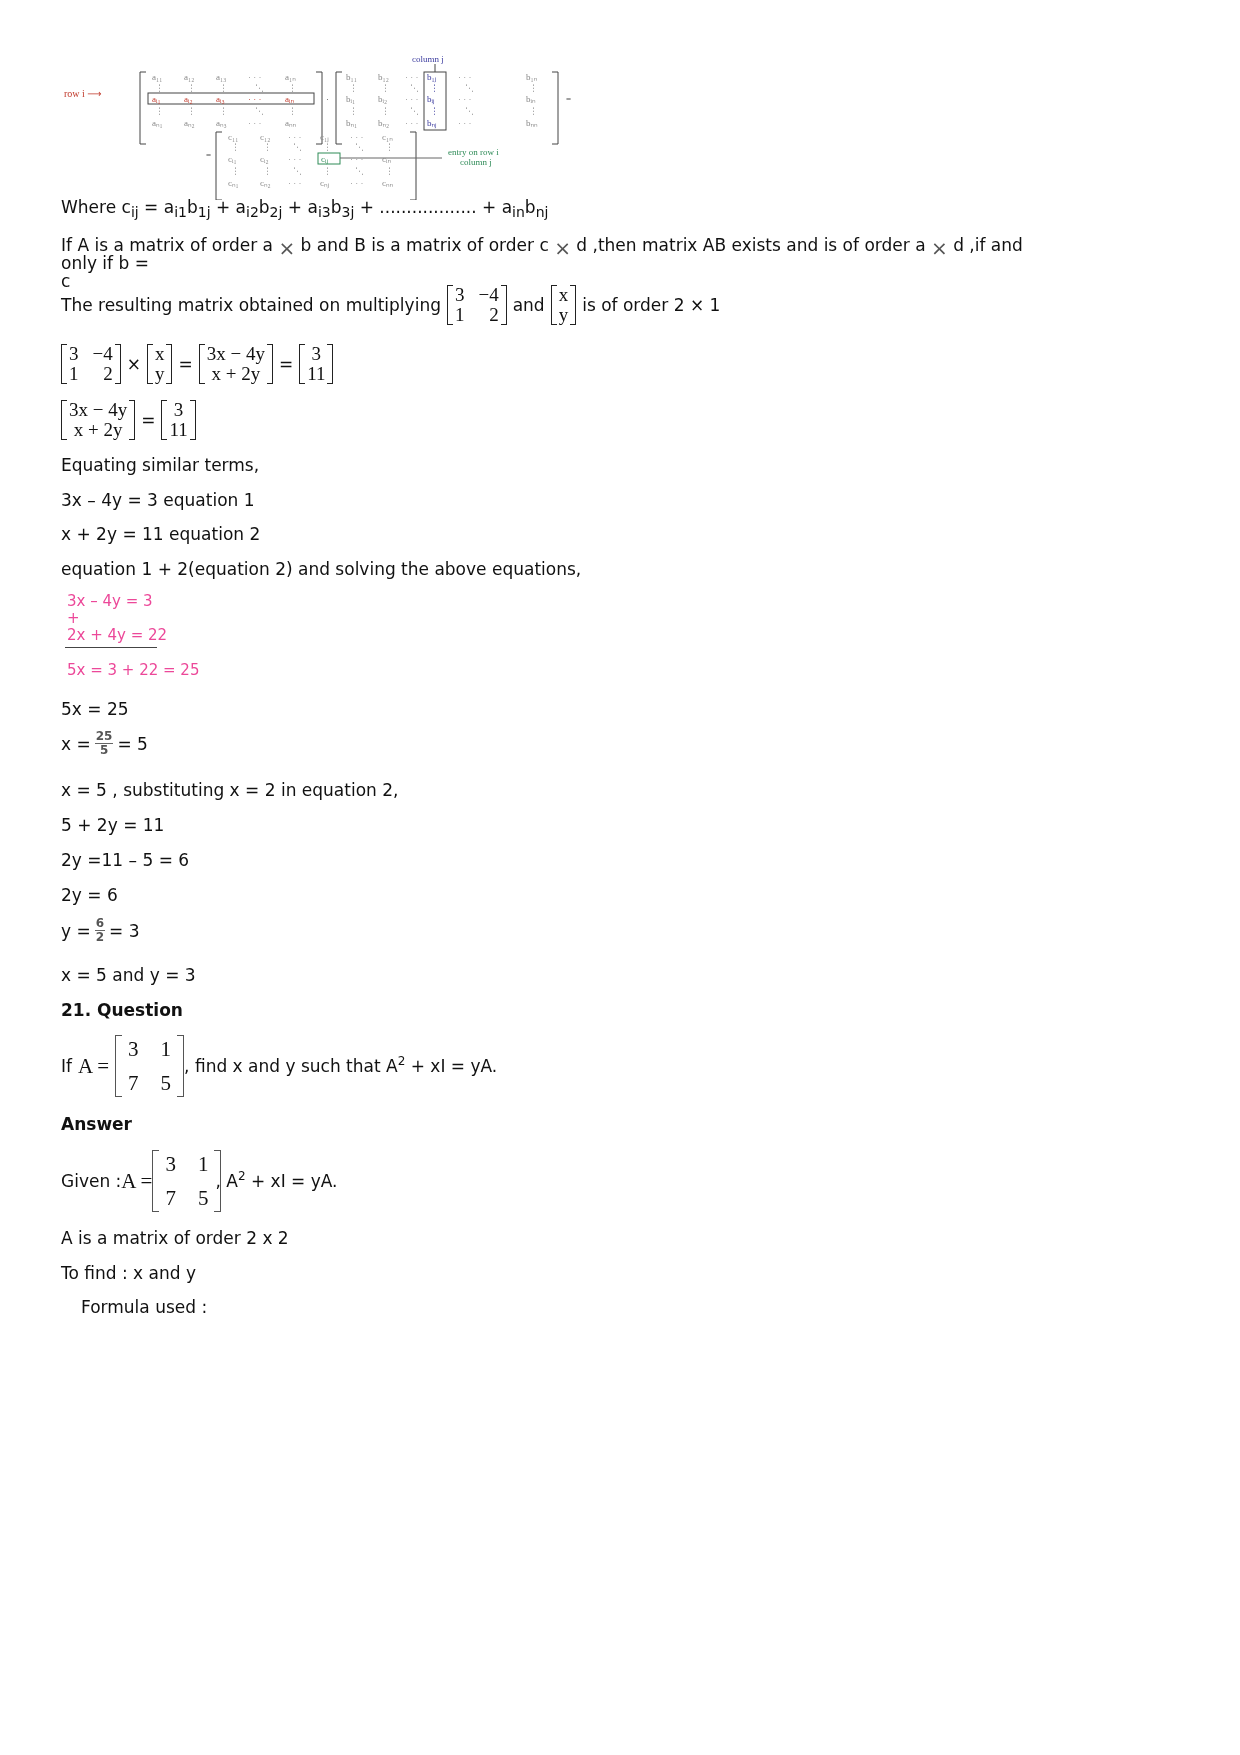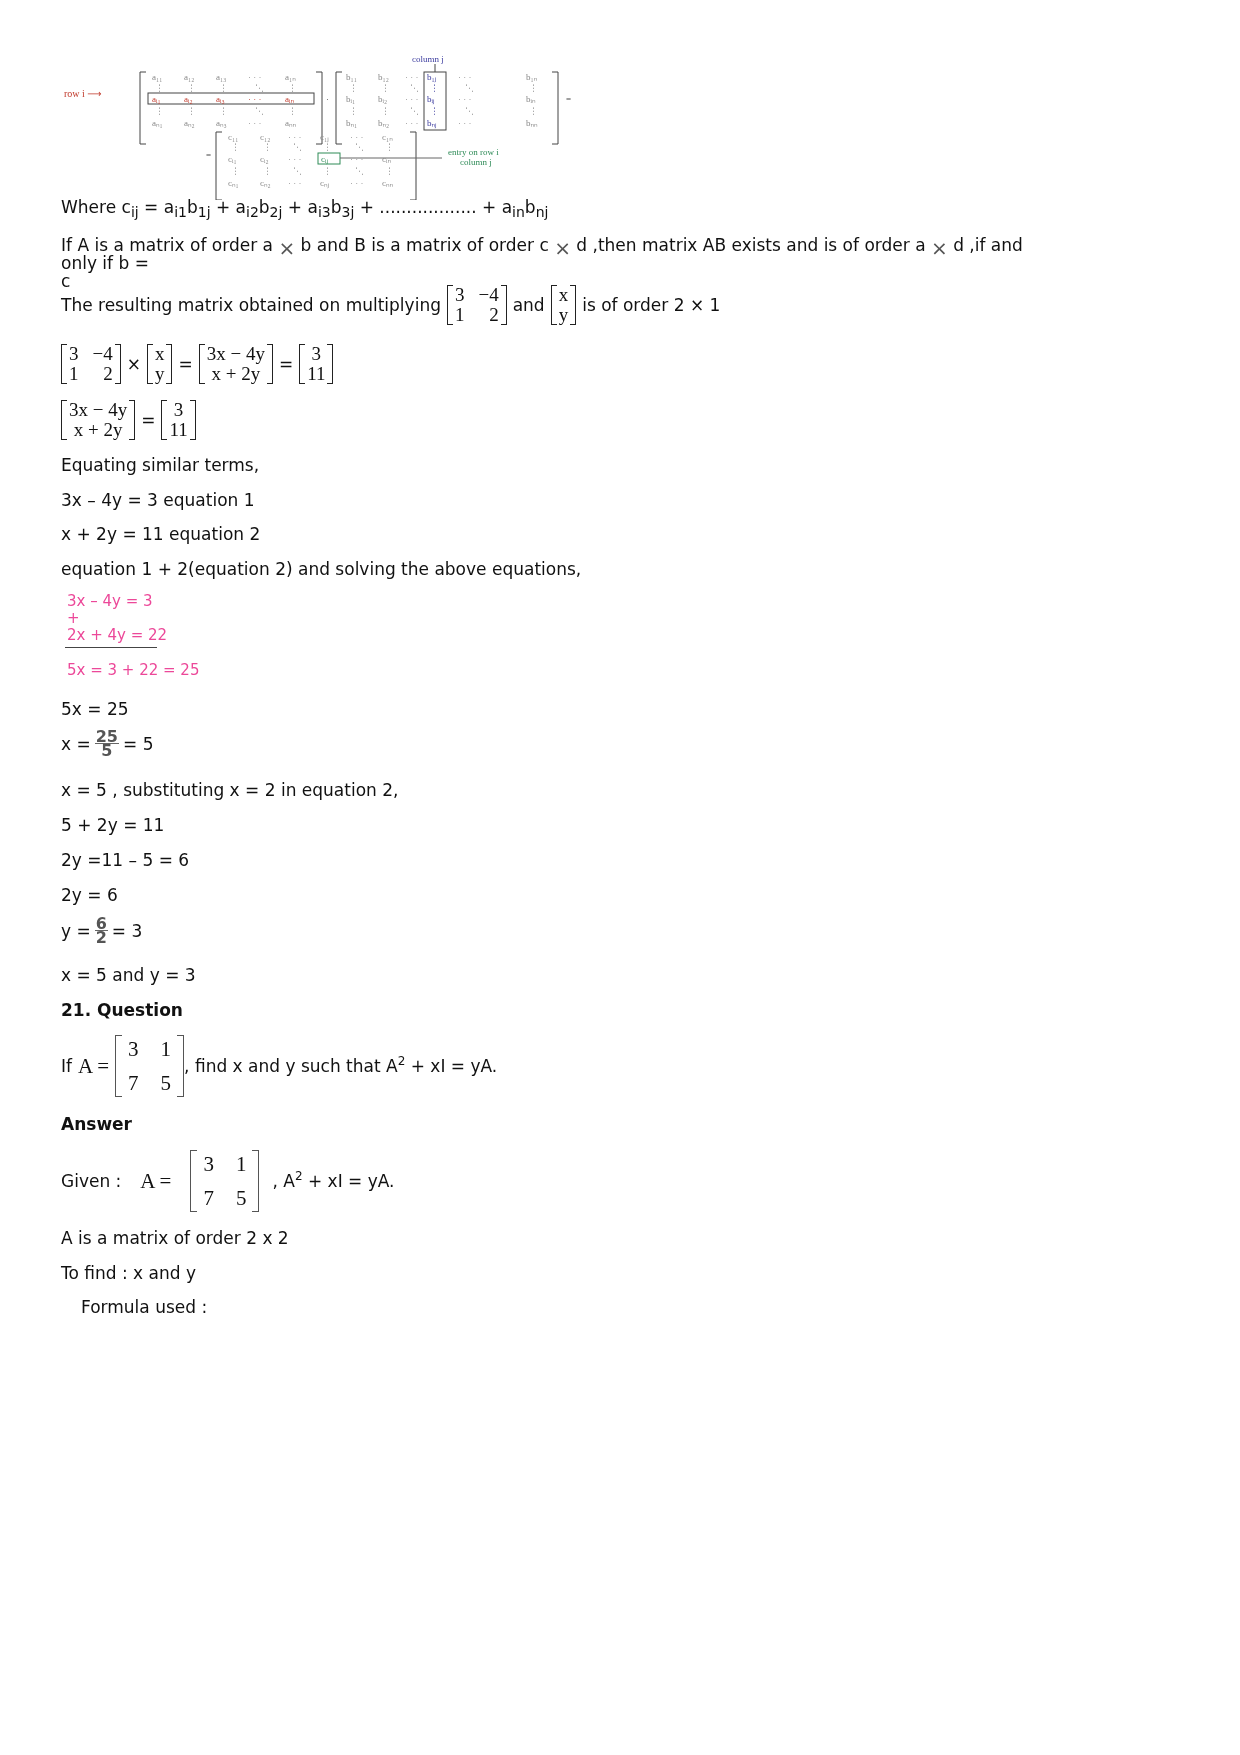--- a/index.html
+++ b/index.html
@@ -13,21 +13,21 @@
   
   .mat { display: inline-flex; align-items: stretch; vertical-align: middle; font-family: "Liberation Serif", serif; font-size: 19px; }
   .mat .lb, .mat .rb { width: 5px; border: 1.5px solid #222; }
   .mat .lb { border-right: none; }
   .mat .rb { border-left: none; }
   .mat .body { display: grid; column-gap: 14px; row-gap: 0; padding: 0 2px; line-height: 20px; }
   .mat .cell { text-align: right; }
   .mat.big { font-size: 21px; }
   .mat.big .body { column-gap: 22px; row-gap: 10px; line-height: 24px; padding: 2px 6px; }
   .mat.big .lb, .mat.big .rb { width: 6px; border-color: #555; border-width: 1.5px; }
-  .frac { display: inline-flex; flex-direction: column; align-items: center; vertical-align: middle; font-size: 16px; font-weight: bold; color: #555; line-height: 13px; }
+  .frac { display: inline-flex; flex-direction: column; align-items: center; vertical-align: middle; font-size: 12px; font-weight: bold; color: #555; line-height: 13px; }
   .frac .num { border-bottom: 1.5px solid #666; padding: 0 1px; }
   .bold { font-weight: bold; }
   .fig { position: absolute; left: 60px; top: 50px; width: 560px; height: 150px; }
   .fig text { font-family: "Liberation Serif", serif; }
 </style>
 </head>
 <body>
 
 <svg class="fig" viewBox="0 0 560 150">
   <g font-size="9" fill="#888">
@@ -290,21 +290,21 @@
     <span class="cell">7</span>
         <span class="cell">5</span>
       </span>
       <span class="rb"></span>
     </span>
   <span style="margin-left:-6px;"><span>, find x and y such that A</span><sup>2</sup><span> + xI = yA.</span></span>
 </div>
 
 <div class="abs bold" style="left:61px; top:1114px;">Answer</div>
 
-<div class="abs" style="left:61px; top:1150px; display:flex; align-items:center; gap:19px;">
+<div class="abs" style="left:61px; top:1150px; display:flex; align-items:center; gap:0;">
   <span>Given :</span>
   <span class="tnr" style="font-size:21px;">A =</span>
   <span class="mat big">
       <span class="lb"></span>
       <span class="body" style="grid-template-columns:auto auto;">
     <span class="cell">3</span>
         <span class="cell">1</span>
     <span class="cell">7</span>
         <span class="cell">5</span>
       </span>

